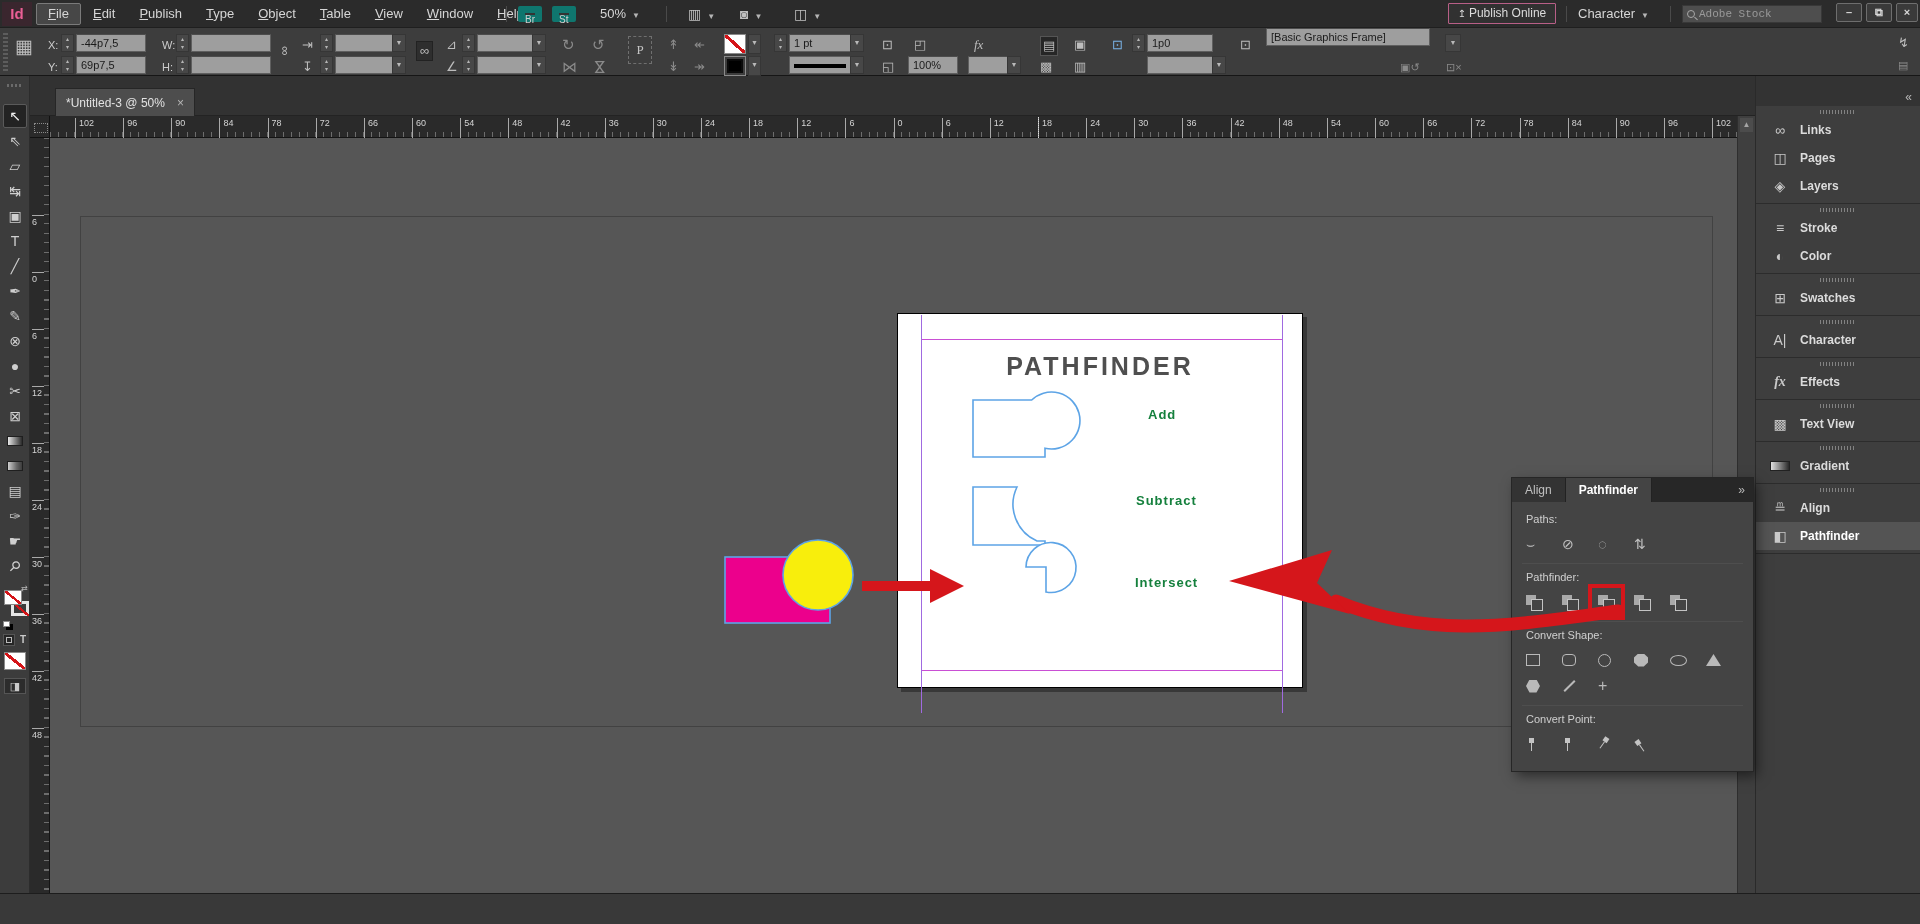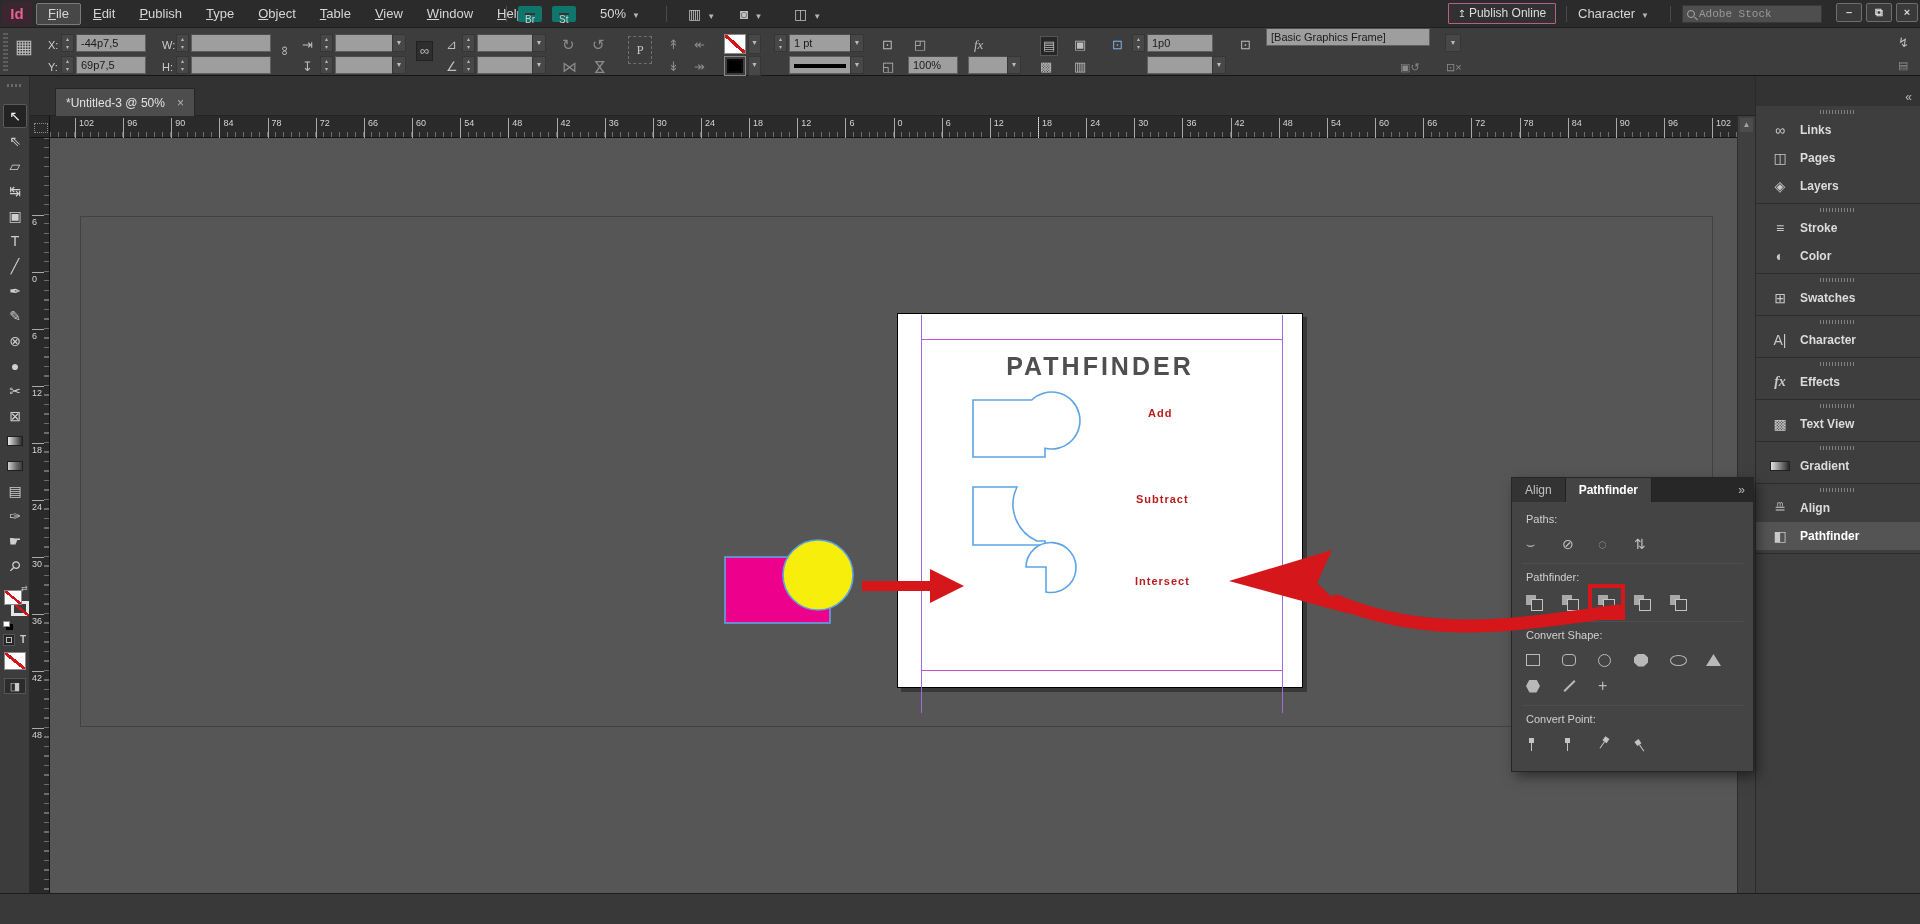--- a/index.html
+++ b/index.html
@@ -63,21 +63,21 @@
 .vnum{position:absolute;left:2px;width:12px;border-top:1px solid #a9a9a9;padding-top:2px;font-size:9px;line-height:8px;color:#d4d4d4;word-break:break-all}
 
 
 #pasteboard-outline{position:absolute;left:80px;top:216px;width:1633px;height:511px;border:1px solid #424242;z-index:1}
 #page{position:absolute;left:897px;top:313px;width:406px;height:375px;background:#fff;border:1px solid #000;box-shadow:4px 4px 0 rgba(20,20,20,.45);z-index:2}
 #margin-guides{position:absolute;left:23px;top:25px;width:362px;height:332px;border:1px solid #c94fd4}
 #margin-guides::before,#margin-guides::after{content:"";position:absolute;top:-25px;bottom:-43px;width:1px;background:#a06ae0}
 #margin-guides::before{left:-1px}
 #margin-guides::after{right:-1px}
 #page-title{position:absolute;left:0;top:38px;width:100%;text-align:center;font-size:25px;font-weight:800;letter-spacing:3px;color:#4f4f4f}
-.pg-label{position:absolute;font-size:11px;font-weight:bold;letter-spacing:1px;color:#b91c1c}
+.pg-label{position:absolute;font-size:13px;font-weight:bold;letter-spacing:1px;color:#15803d}
 .lbl-add{left:250px;top:93px}
 .lbl-sub{left:238px;top:179px}
 .lbl-int{left:237px;top:261px}
 #artwork{position:absolute;left:0;top:0;z-index:3;pointer-events:none}
 #annotations{position:absolute;left:0;top:0;z-index:40;pointer-events:none}
 #pf-highlight{position:absolute;border:4px solid #d5161b;z-index:41;pointer-events:none}
 
 
 #toolbar{position:absolute;left:0;top:76px;width:30px;height:817px;background:#3c3c3c;border-right:1px solid #2c2c2c;z-index:11}
 #toolbar-grip{position:absolute;left:7px;top:8px;width:16px;height:3px;background:repeating-linear-gradient(90deg,#6a6a6a 0 2px,transparent 2px 4px)}

